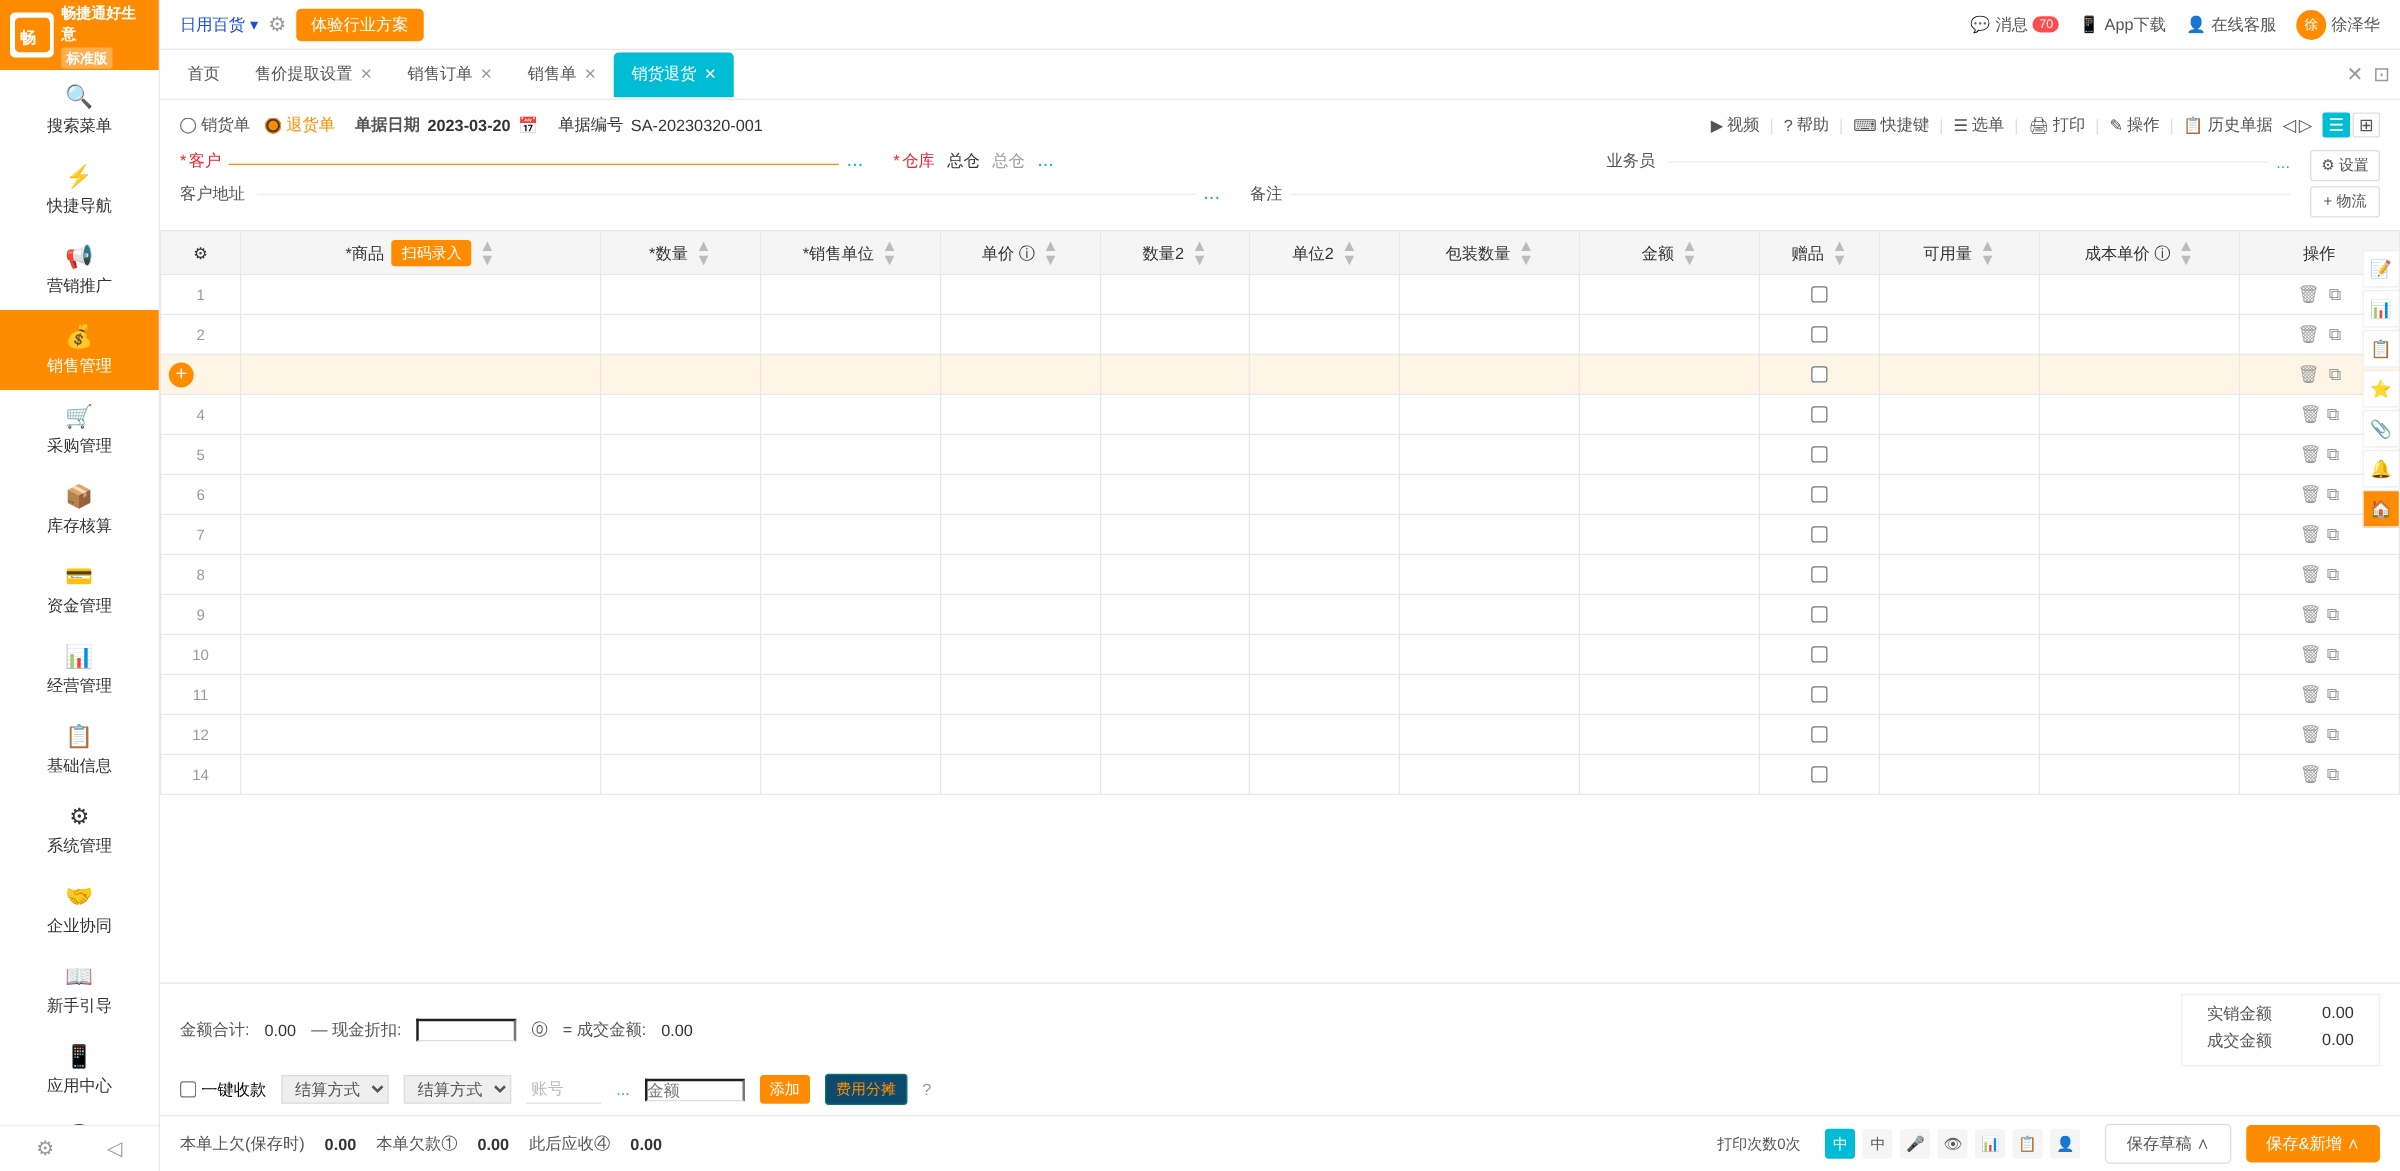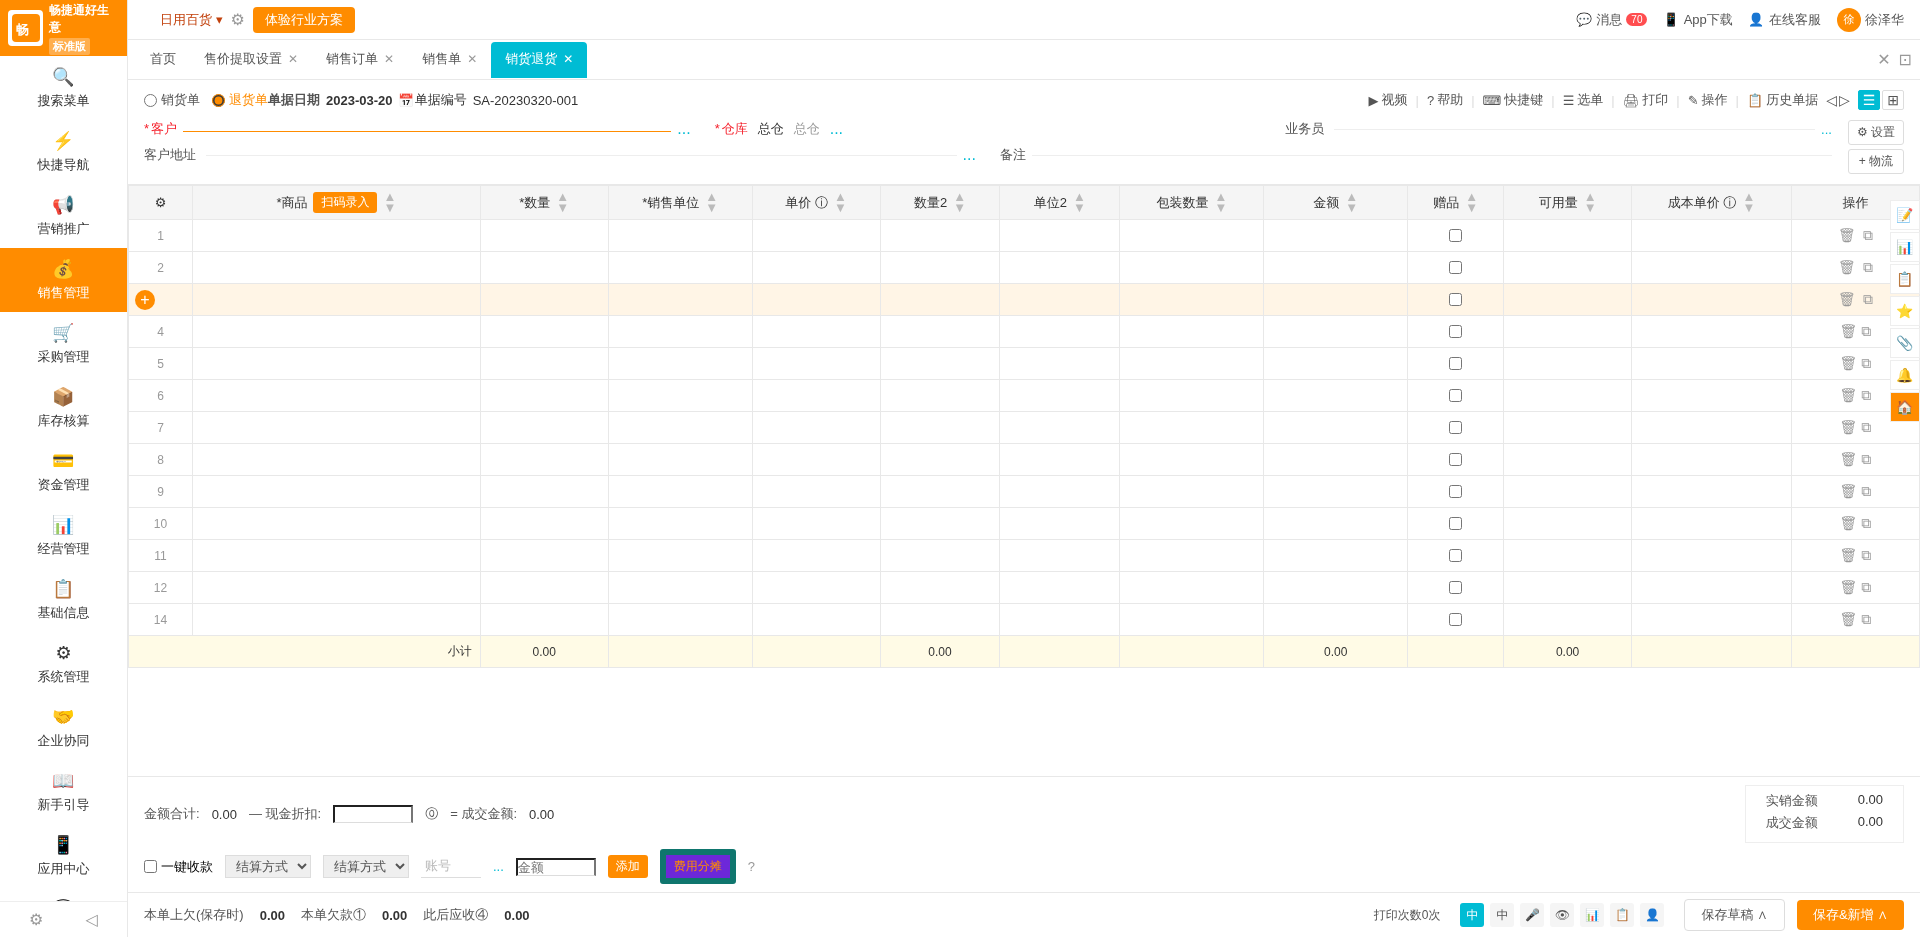--- a/index.html
+++ b/index.html
@@ -16,39 +16,39 @@
     .sidebar-item .si-icon { font-size: 18px; }
     .sidebar-bottom { display: flex; justify-content: space-around; padding: 8px; border-top: 1px solid #eee; }
     .sidebar-bottom-btn { cursor: pointer; color: #999; font-size: 16px; }
 
     
     .main { flex: 1; display: flex; flex-direction: column; overflow: hidden; }
 
     
     .top-header { background: #fff; height: 40px; display: flex; align-items: center; justify-content: space-between; padding: 0 16px; border-bottom: 1px solid #e8e8e8; flex-shrink: 0; }
     .top-header-left { display: flex; align-items: center; gap: 8px; }
-    .breadcrumb-select { display: flex; align-items: center; gap: 4px; color: #c2410c; font-size: 13px; cursor: pointer; margin-left: 16px; }
+    .breadcrumb-select { display: flex; align-items: center; gap: 4px; color: #1d4ed8; font-size: 13px; cursor: pointer; }
     .settings-icon { color: #999; cursor: pointer; font-size: 16px; }
     .trial-btn { background: #ff8c00; color: #fff; border: none; border-radius: 4px; padding: 4px 12px; cursor: pointer; font-size: 13px; }
     .top-header-right { display: flex; align-items: center; gap: 16px; color: #555; font-size: 13px; }
     .top-right-item { display: flex; align-items: center; gap: 4px; cursor: pointer; }
     .badge { background: #ff4d4f; color: #fff; border-radius: 10px; font-size: 10px; padding: 1px 5px; }
 
     
     .tab-bar { background: #fff; border-bottom: 1px solid #e8e8e8; display: flex; align-items: center; padding: 0 8px; flex-shrink: 0; height: 40px; }
     .tab { padding: 8px 14px; cursor: pointer; color: #555; font-size: 13px; display: flex; align-items: center; gap: 4px; border-bottom: 2px solid transparent; }
     .tab.active { color: #fff; background: #00bcd4; border-radius: 4px 4px 0 0; border-bottom: 2px solid #00bcd4; }
     .tab-close { color: #999; font-size: 12px; margin-left: 2px; }
     .tab-bar-right { margin-left: auto; display: flex; align-items: center; gap: 8px; }
     .tab-bar-close { color: #999; cursor: pointer; font-size: 16px; }
 
     
     .form-header { background: #fff; padding: 10px 16px; border-bottom: 1px solid #e8e8e8; flex-shrink: 0; }
     .form-header-row1 { display: flex; align-items: center; justify-content: space-between; margin-bottom: 10px; }
-    .form-header-left { display: flex; align-items: center; }
+    .form-header-left { display: flex; align-items: center; gap: 16px; }
     .radio-group { display: flex; gap: 12px; align-items: center; }
     .radio-item { display: flex; align-items: center; gap: 4px; cursor: pointer; font-size: 13px; color: #555; }
     .radio-item input[type=radio] { accent-color: #ff8c00; }
     .radio-item.active-radio { color: #ff8c00; }
     .date-field { display: flex; align-items: center; gap: 6px; font-size: 13px; color: #333; font-weight: bold; }
     .date-field label { color: #555; }
     .doc-number { display: flex; align-items: center; gap: 6px; font-size: 13px; color: #333; }
     .form-header-right { display: flex; align-items: center; gap: 8px; font-size: 12px; color: #555; }
     .header-action { display: flex; align-items: center; gap: 3px; cursor: pointer; color: #555; }
     .form-row2 { display: flex; align-items: center; gap: 24px; }
@@ -77,21 +77,21 @@
     
     .form-footer { background: #fff; border-top: 1px solid #e8e8e8; padding: 8px 16px; flex-shrink: 0; }
     .footer-row1 { display: flex; align-items: center; gap: 12px; margin-bottom: 6px; flex-wrap: wrap; }
     .footer-label { color: #555; font-size: 13px; }
     .footer-value { color: #333; font-size: 13px; font-weight: 500; }
     .footer-equals { color: #555; }
     .footer-row2 { display: flex; align-items: center; gap: 12px; flex-wrap: wrap; }
     .payment-checkbox { display: flex; align-items: center; gap: 4px; font-size: 13px; }
     .payment-input { border-bottom: 1px solid #ddd; padding: 2px 4px; min-width: 100px; font-size: 13px; color: #999; }
     .add-btn { background: #ff8c00; color: #fff; border: none; border-radius: 3px; padding: 3px 8px; cursor: pointer; font-size: 12px; }
-    .expense-split-btn { background: #6d28d9; border: 6px solid #0f766e; color: #ff8c00; border-radius: 3px; padding: 3px 8px; cursor: pointer; font-size: 12px; }
+    .expense-split-btn { background: #0c4a6e; border: 1px solid #0f766e; color: #ff8c00; border-radius: 3px; padding: 3px 8px; cursor: pointer; font-size: 12px; }
 
     
     .bottom-bar { background: #fff; border-top: 1px solid #e8e8e8; padding: 6px 16px; display: flex; align-items: center; justify-content: space-between; flex-shrink: 0; }
     .bottom-stats { display: flex; align-items: center; gap: 16px; font-size: 12px; color: #555; }
     .bottom-stats strong { color: #333; }
     .bottom-right { display: flex; align-items: center; gap: 12px; }
     .print-info { font-size: 12px; color: #555; display: flex; align-items: center; gap: 4px; }
     .save-draft-btn { background: #fff; border: 1px solid #ddd; border-radius: 4px; padding: 6px 16px; cursor: pointer; font-size: 13px; color: #555; display: flex; align-items: center; gap: 4px; }
     .save-new-btn { background: #ff8c00; color: #fff; border: none; border-radius: 4px; padding: 6px 16px; cursor: pointer; font-size: 13px; display: flex; align-items: center; gap: 4px; }
     .bottom-tool-icons { display: flex; align-items: center; gap: 6px; margin: 0 8px; }
@@ -709,34 +709,20 @@
             <td>
               <div class="checkbox-cell">
                 <input type="checkbox" style="">
               </div>
             </td>
             <td></td>
             <td></td>
             <td><span class="op-icon">🗑</span><span class="op-icon">⧉</span></td>
           </tr>
 
-        <tr class="subtotal-row">
-          <td colspan="2" style="text-align:right;padding-right:8px;">小计</td>
-          <td>0.00</td>
-          <td></td>
-          <td></td>
-          <td>0.00</td>
-          <td></td>
-          <td></td>
-          <td>0.00</td>
-          <td></td>
-          <td>0.00</td>
-          <td></td>
-          <td></td>
-        </tr>
       </tbody>
     </table>
   </div>
 
   <div class="form-footer">
     <div class="footer-row1">
       <span class="footer-label">金额合计:</span>
       <span class="footer-value">0.00</span>
       <span class="footer-label">— 现金折扣:</span>
       <input type="text" style="border-bottom: 1px solid rgb(221, 221, 221); width: 80px; font-size: 13px;">

